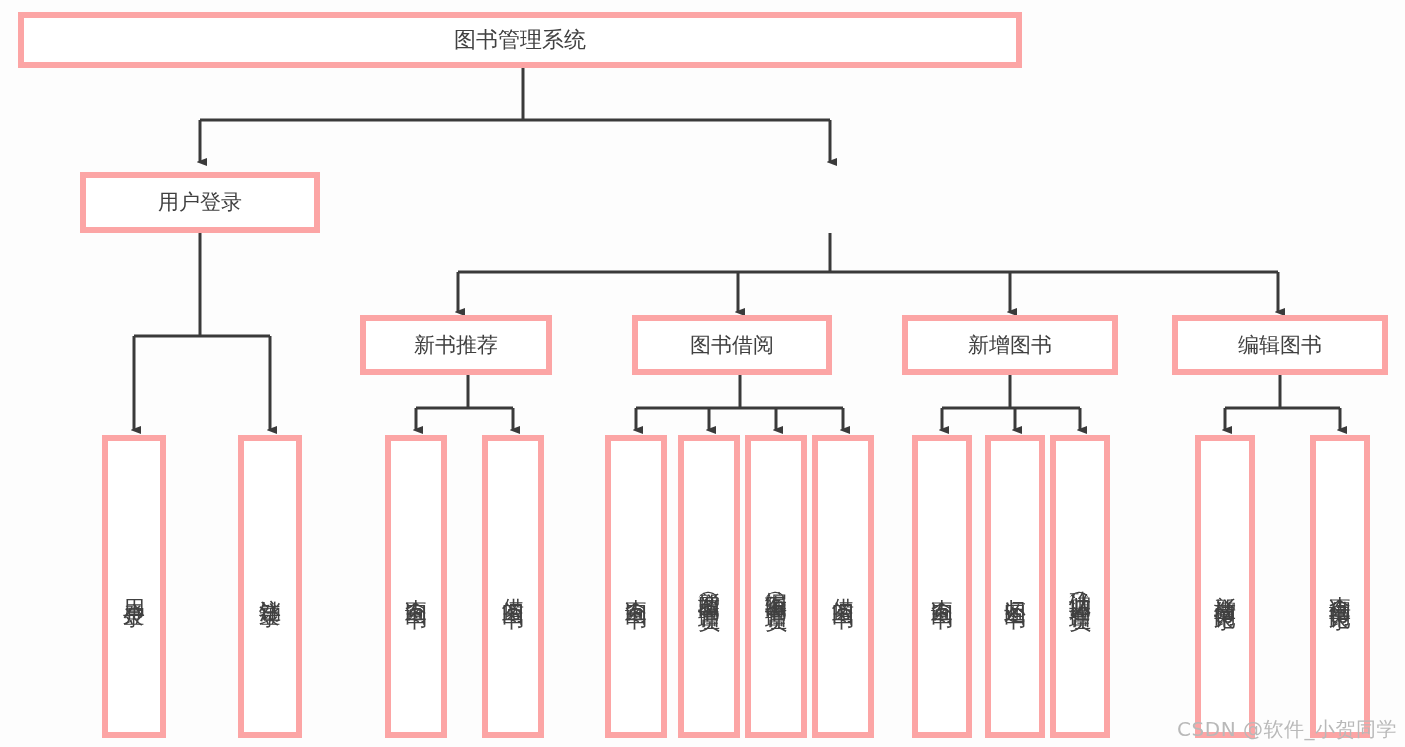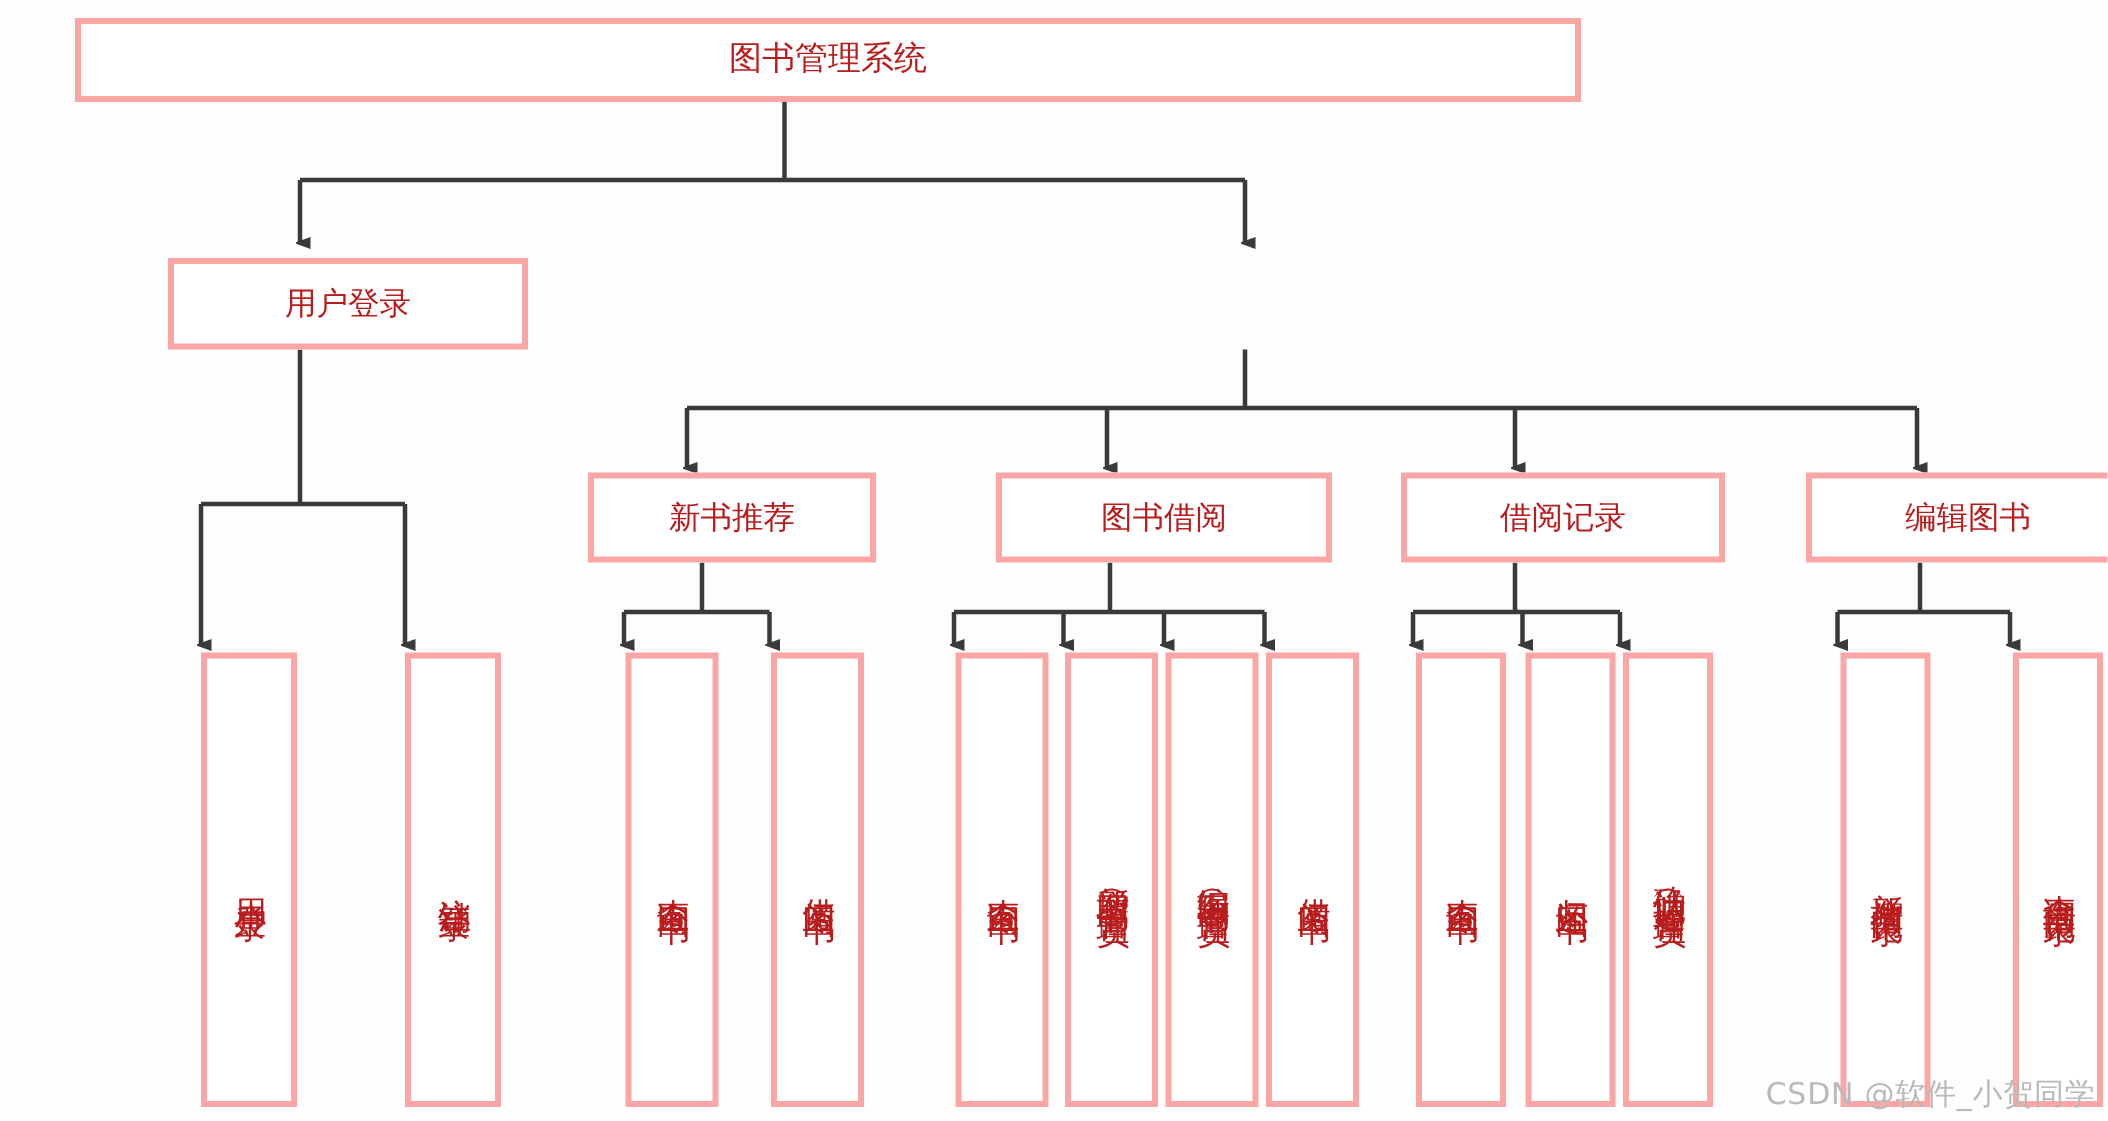--- a/index.html
+++ b/index.html
@@ -10,26 +10,25 @@
     overflow:hidden;
   }
   #canvas{position:relative;width:1405px;height:747px;}
 
   svg.connectors{position:absolute;left:0;top:0;width:1405px;height:747px;pointer-events:none;}
 
   .node{
     position:absolute;
     box-sizing:border-box;
     background:#ffffff;
-    border:4px solid #fca5a5;
+    border:6px solid #fca5a5;
     display:flex;
     align-items:center;
     justify-content:center;
-    color:#b91c1c;
-    margin-left:32px;
+    color:#404040;
   }
   .node .label{
     line-height:1.18;
     text-align:center;
     white-space:nowrap;
   }
   .node.horizontal .label{
     font-size:21px;
     writing-mode:horizontal-tb;
   }
@@ -116,25 +115,25 @@
     <span class="label">图书管理系统</span>
   </div>
 
   <div class="node horizontal" style="left:80px;top:172px;width:240px;height:61px;">
     <span class="label">用户登录</span>
   </div>
 
   <div class="node horizontal" style="left:360px;top:315px;width:192px;height:60px;">
     <span class="label">新书推荐</span>
   </div>
-  <div class="node horizontal" style="left:632px;top:315px;width:224px;height:60px;">
+  <div class="node horizontal" style="left:632px;top:315px;width:200px;height:60px;">
     <span class="label">图书借阅</span>
   </div>
   <div class="node horizontal" style="left:902px;top:315px;width:216px;height:60px;">
-    <span class="label">借阅记录</span>
+    <span class="label">新增图书</span>
   </div>
   <div class="node horizontal" style="left:1172px;top:315px;width:216px;height:60px;">
     <span class="label">编辑图书</span>
   </div>
 
   <div class="node vertical" style="left:102px;top:435px;width:64px;height:303px;">
     <span class="label">用户登录</span>
   </div>
   <div class="node vertical" style="left:238px;top:435px;width:64px;height:303px;">
     <span class="label">注销登录</span>

